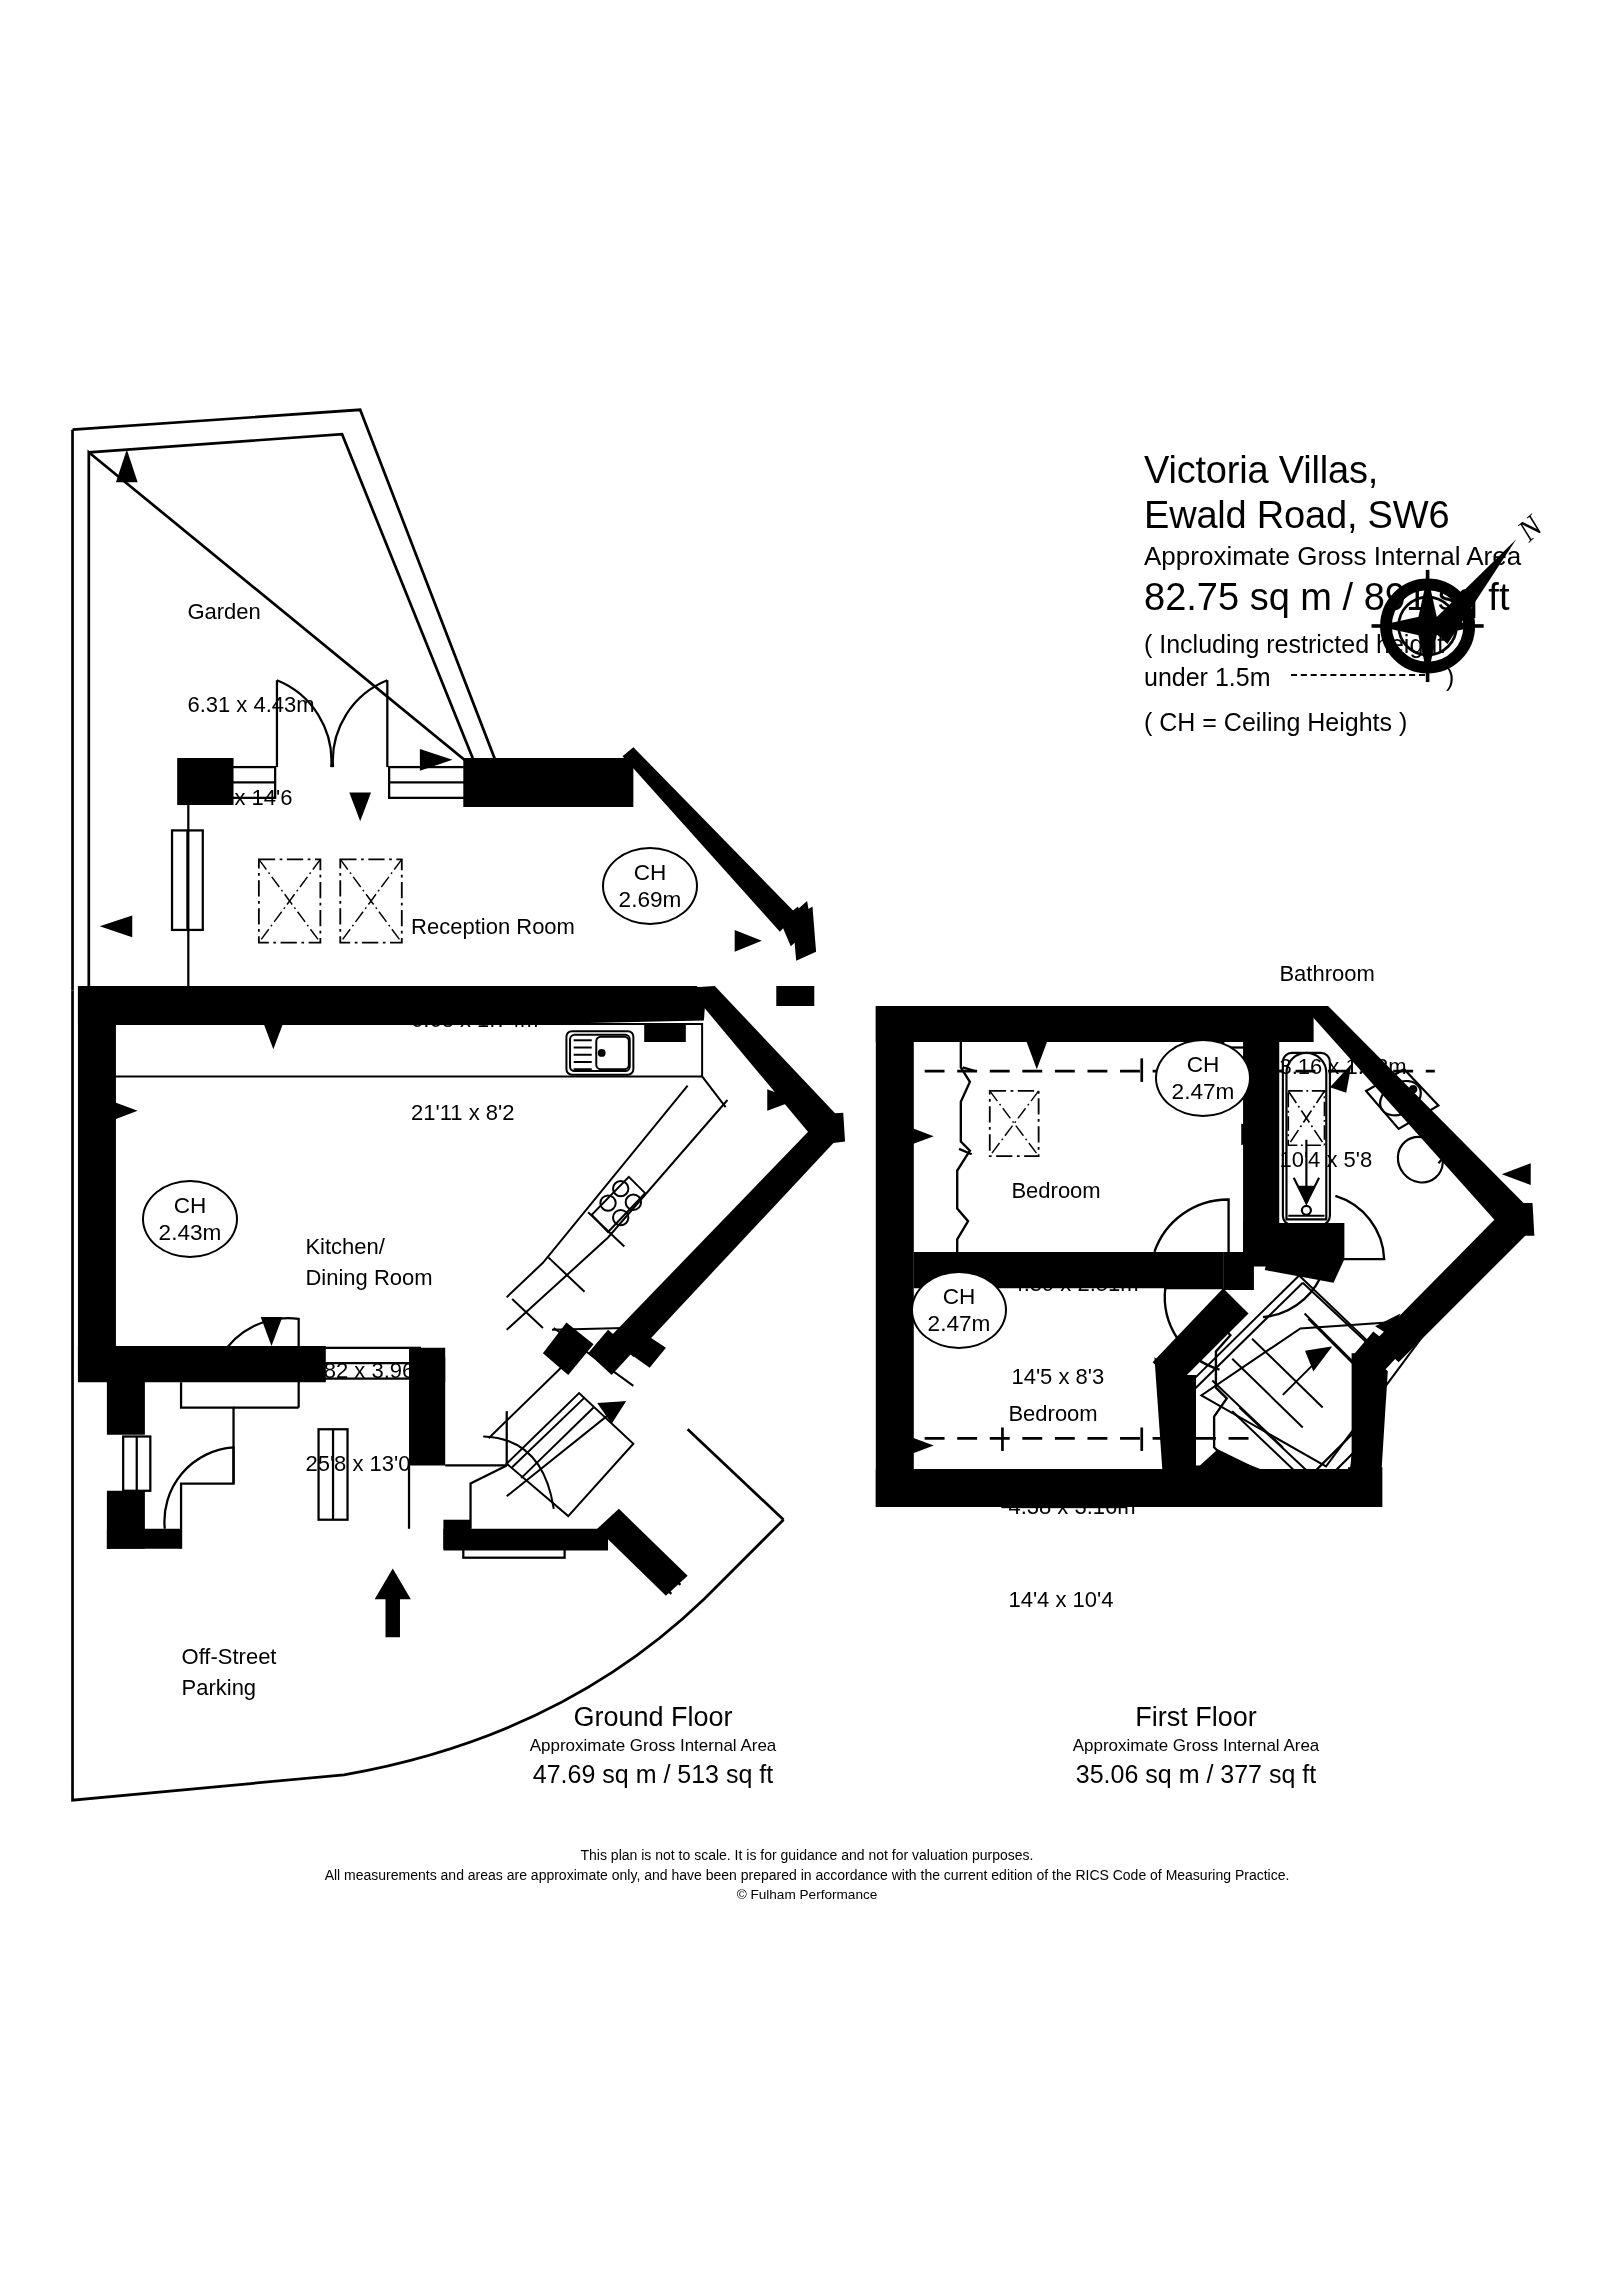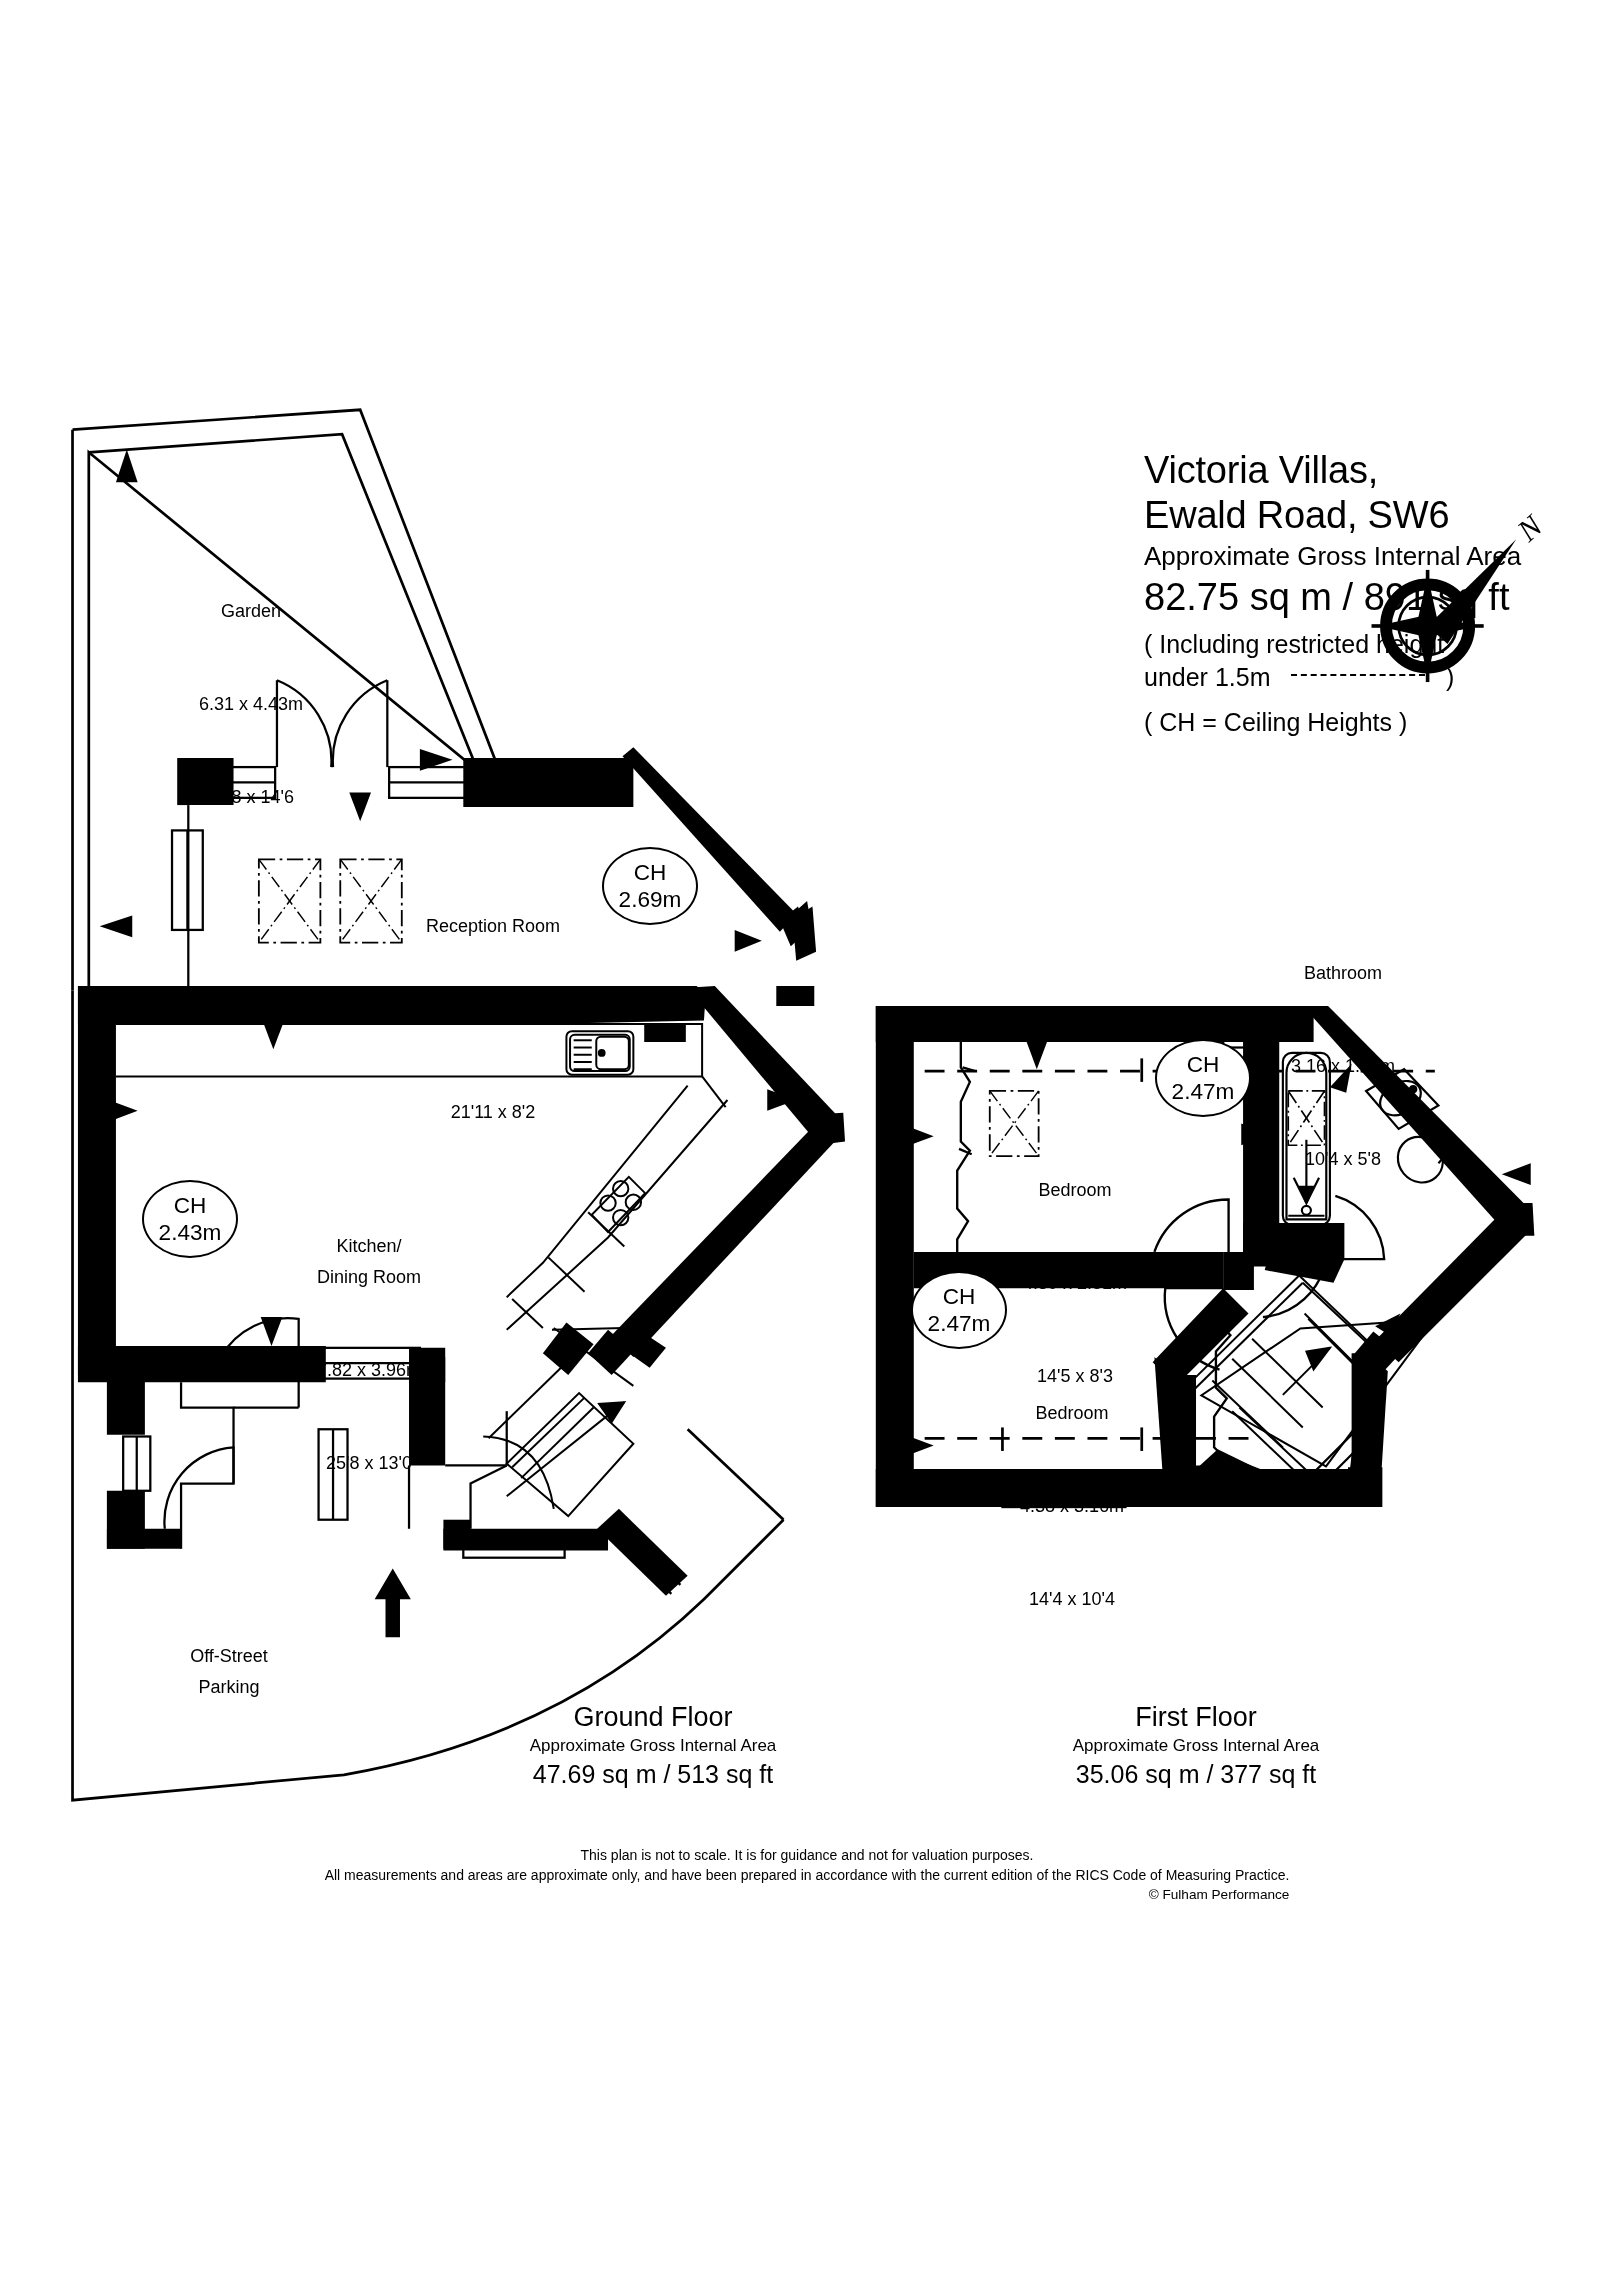--- a/index.html
+++ b/index.html
@@ -74,23 +74,22 @@
     display: inline-block;
     width: 134px;
     height: 0;
     border-top: 2.7px dashed #000;
     margin: 0 1.8px 5.4px 1.8px;
   }
 
   
   .room-label {
     position: absolute;
-    text-align: center;
-    transform: translateX(-50%);
-    font-size: 18px;
+    transform: translateX(-50%);
+    font-size: 22px;
     line-height: 31px;
     white-space: pre;
   }
 
   
   .ch-bubble {
     position: absolute;
     border: 2.3px solid #000;
     border-radius: 50%;
     background: #fff;
@@ -118,21 +117,21 @@
   #disclaimer {
     position: absolute;
     left: 807px;
     top: 1845px;
     transform: translateX(-50%);
     text-align: center;
     font-size: 14px;
     line-height: 20px;
     white-space: nowrap;
   }
-  #disclaimer .d3 { font-size: 13.6px; text-align: right; }
+  #disclaimer .d3 { font-size: 13.6px; }
 </style>
 </head>
 <body>
 
 <div id="page">
 
   <svg id="plan-svg" viewBox="0 0 1785 2526">
 
     <g fill="none" stroke="#000" stroke-width="3">
       <path d="M 80 475 L 398 453 L 548 842 L 528 852 L 98 500 L 98 1095"></path>

